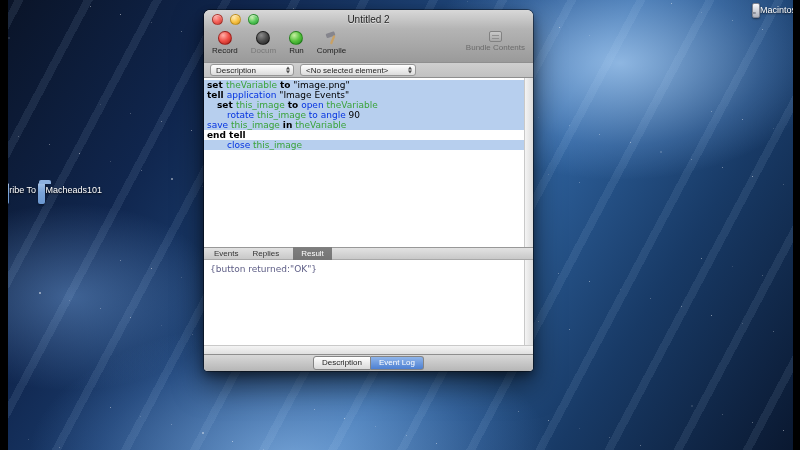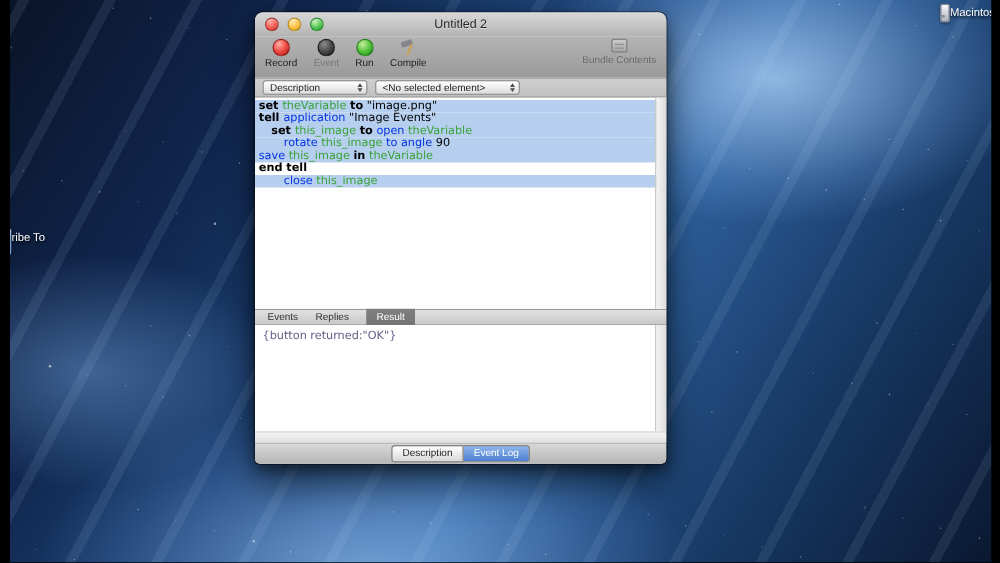--- a/index.html
+++ b/index.html
@@ -245,40 +245,44 @@
       </div>
 
     <div class="desktop-icon" id="icon-macintosh-hd">
       <span class="drive-icon"></span>
       <span class="icon-label">Macintos</span>
     </div>
     <div class="desktop-icon" id="icon-subscribe">
       <span class="folder-icon"></span>
       <span class="icon-label">ribe To</span>
     </div>
+    <div class="desktop-icon" id="icon-macheads">
+      <span class="folder-icon"></span>
+      <span class="icon-label">Macheads101</span>
+    </div>
   </div>
 
   <div class="window">
     <div class="titlebar">
       <div class="lights">
         <span class="light red"></span>
         <span class="light yellow"></span>
         <span class="light green"></span>
       </div>
       <div class="title">Untitled 2</div>
     </div>
 
     <div class="toolbar">
       <div class="tb-item">
         <span class="ball record"></span>
         <span class="tb-label">Record</span>
       </div>
       <div class="tb-item disabled">
         <span class="ball stop"></span>
-        <span class="tb-label">Event</span>
+        <span class="tb-label">Docum</span>
       </div>
       <div class="tb-item">
         <span class="ball run"></span>
         <span class="tb-label">Run</span>
       </div>
       <div class="tb-item">
         <span>
           <svg class="compile-icon" viewBox="0 0 16 14">
             <rect x="2" y="1.5" width="9" height="4.5" rx="1" fill="#85858d" transform="rotate(-18 6.5 3.7)"></rect>
             <rect x="7.6" y="4" width="2.2" height="9.5" rx="1" fill="#c9a164" transform="rotate(22 8.7 8.7)"></rect>

